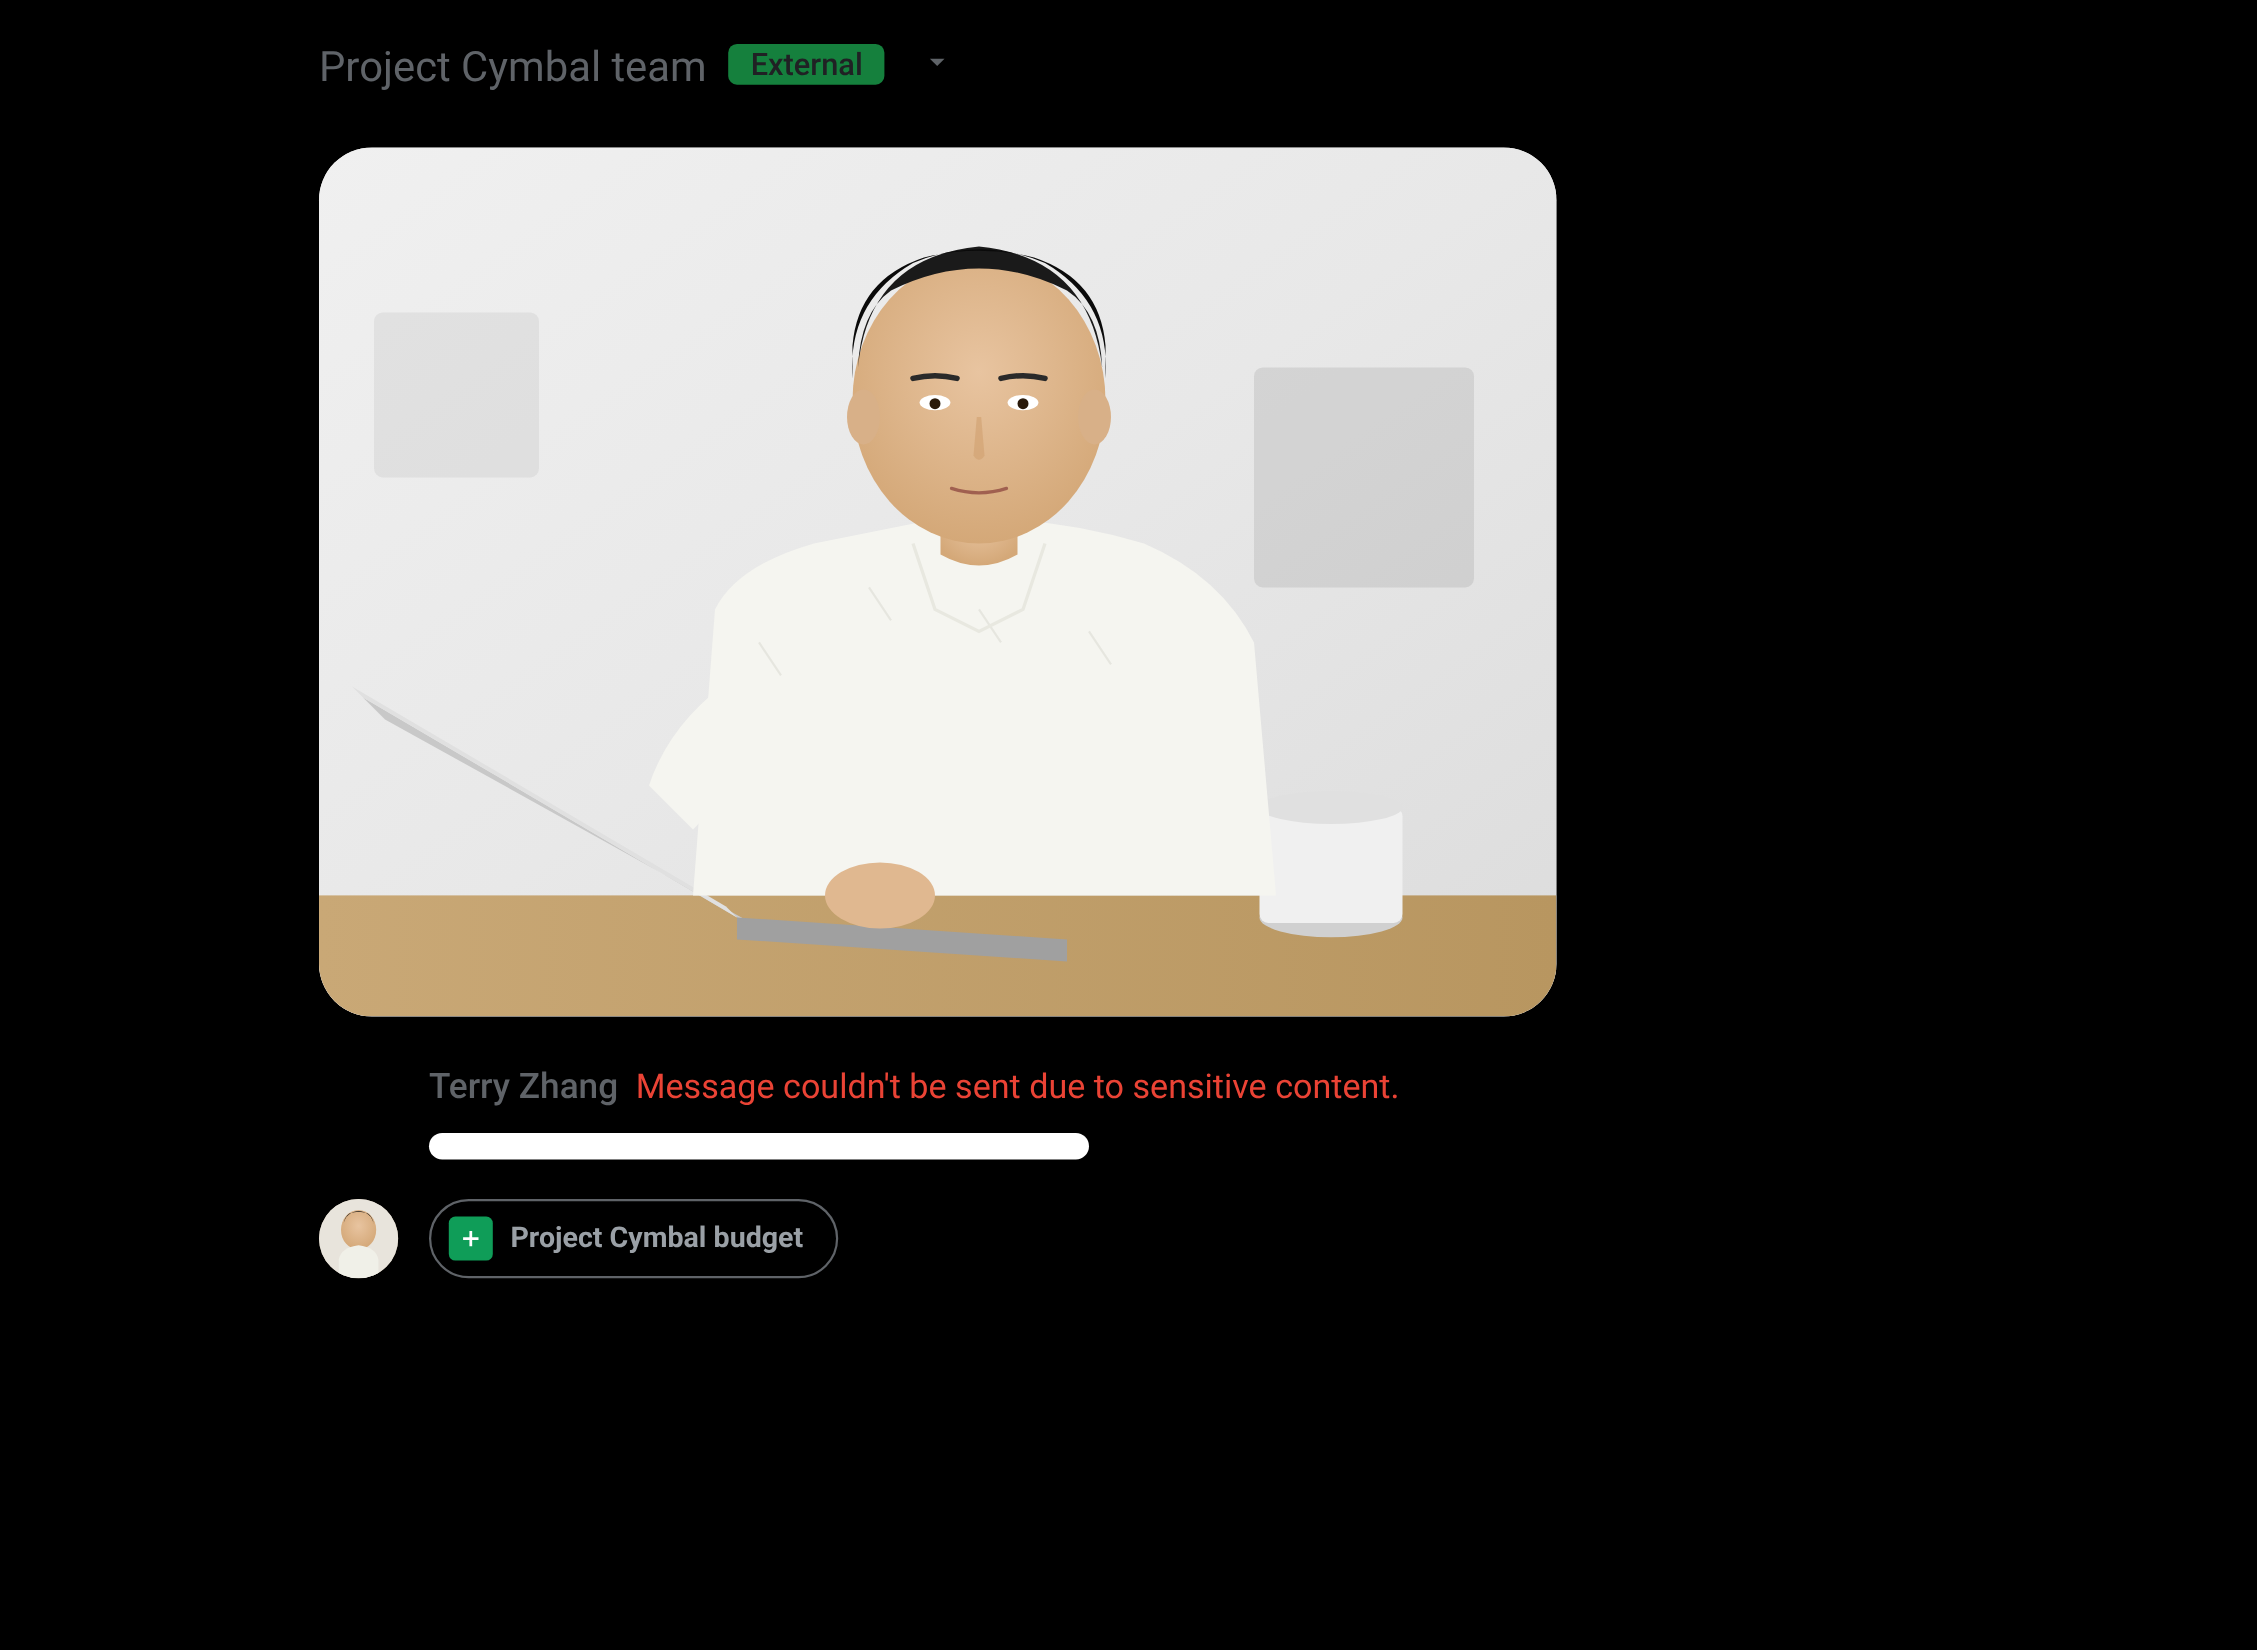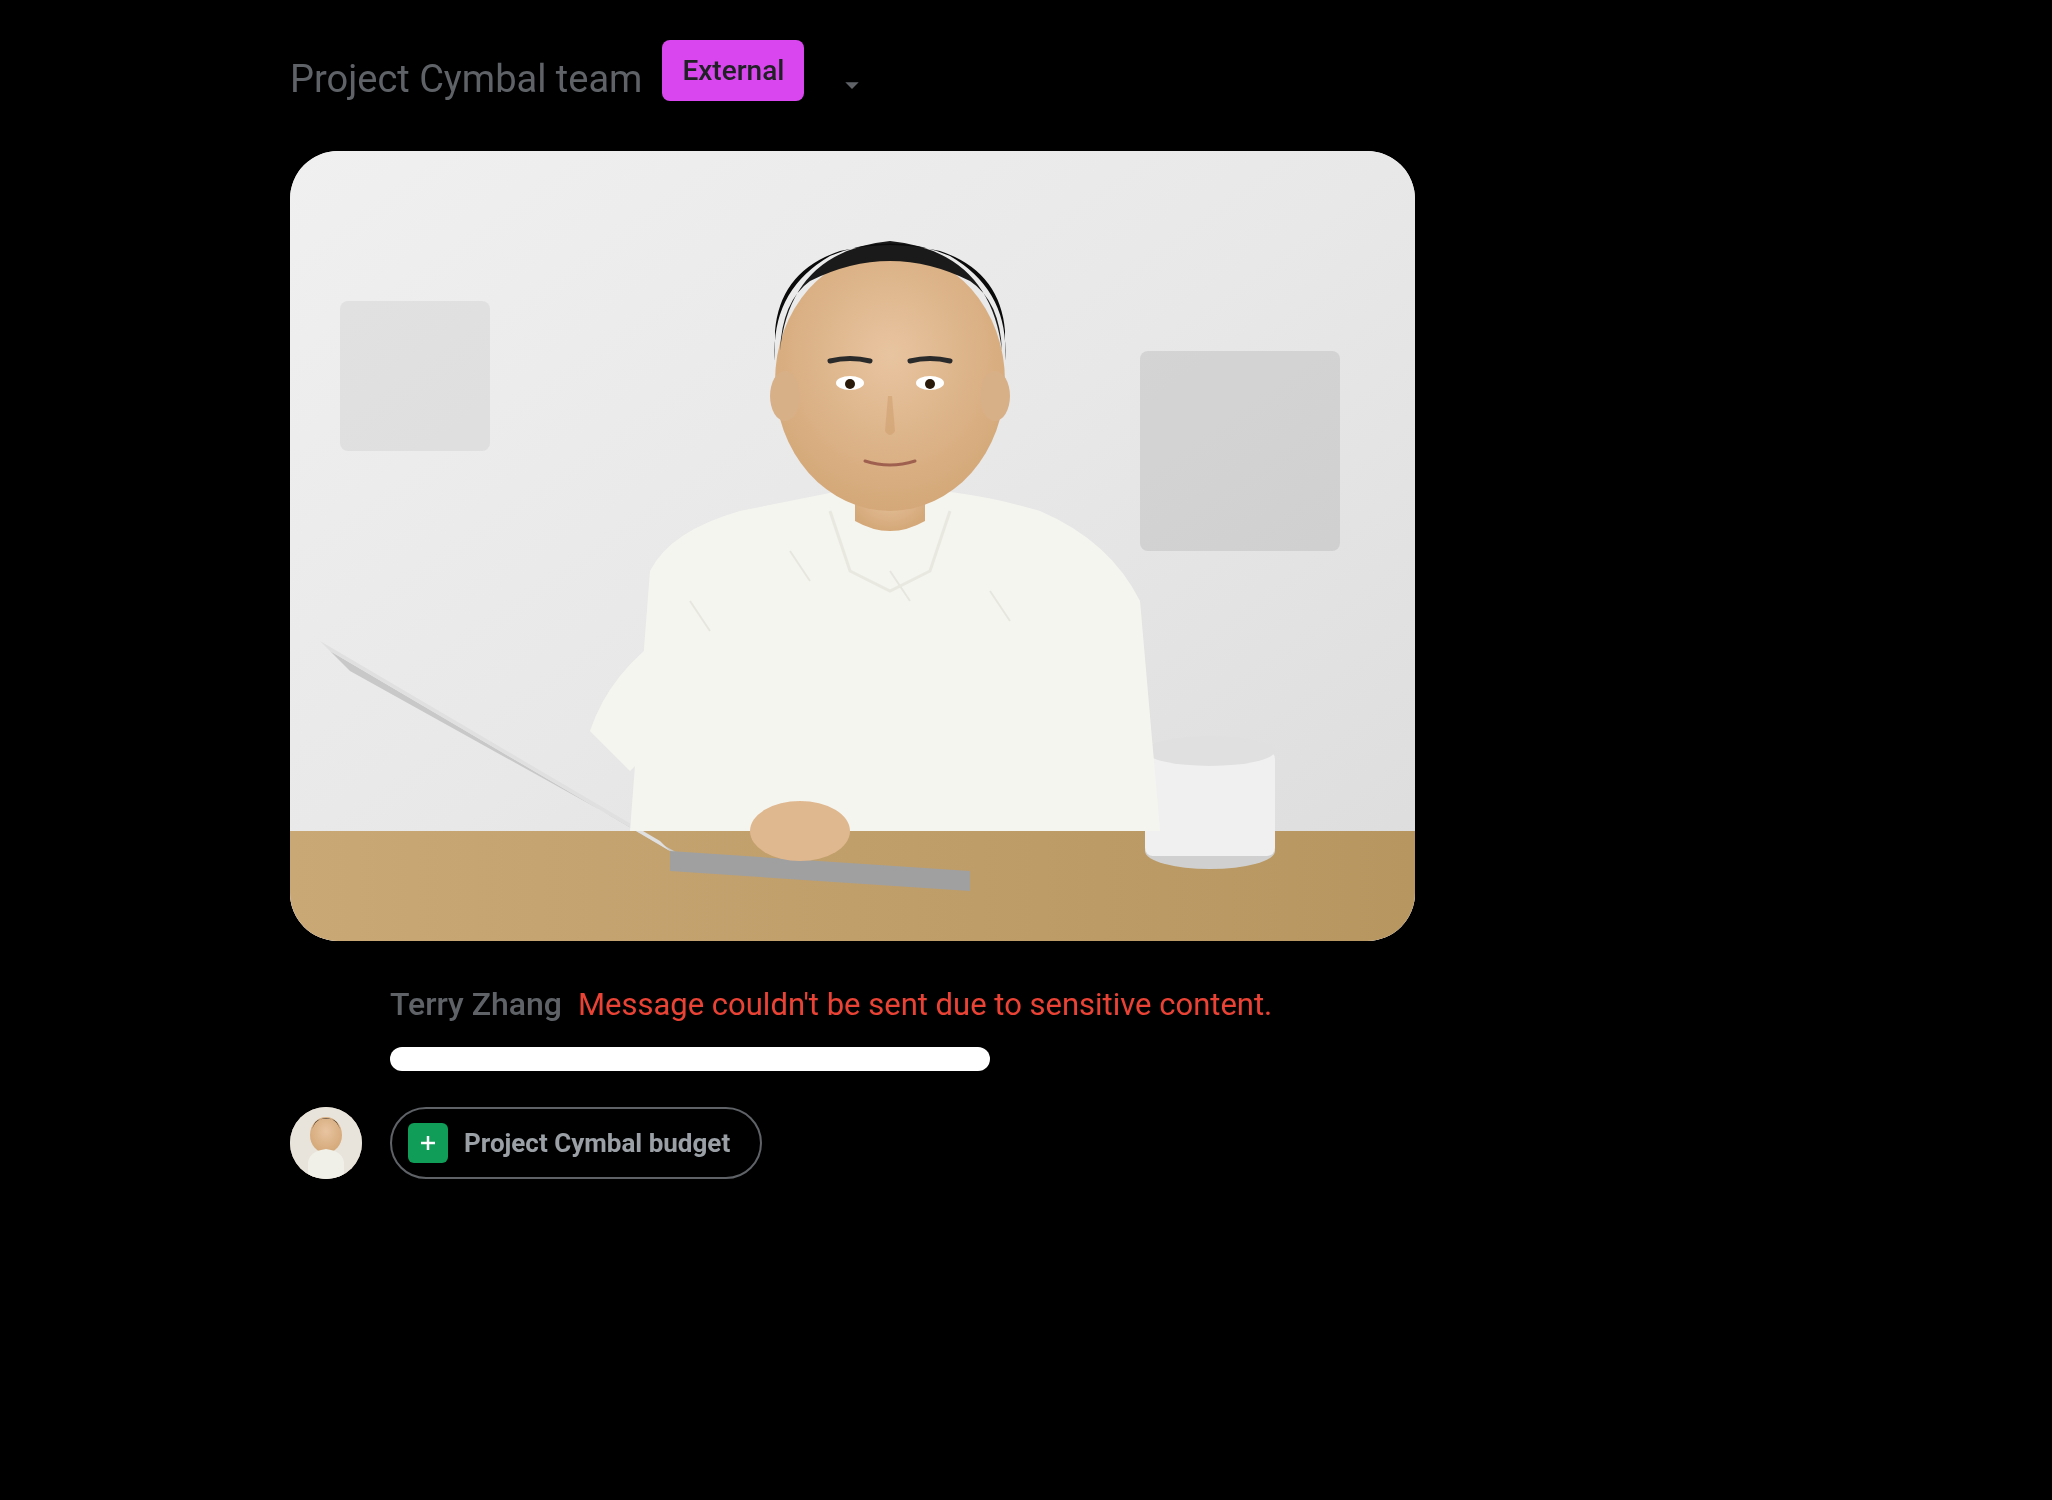--- a/index.html
+++ b/index.html
@@ -18,37 +18,37 @@
     
     .container {
       position: absolute;
       left: 290px;
       top: 40px;
       width: 1200px;
     }
     
     .header {
       display: flex;
-      align-items: flex-end;
+      align-items: flex-start;
       gap: 20px;
       margin-bottom: 50px;
     }
     
     .title {
       color: #5f6368;
       font-size: 38px;
       font-weight: 400;
     }
     
     .badge {
-      background: #d946ef;
+      background: #15803d;
       color: #202124;
       font-size: 28px;
       font-weight: 500;
-      padding: 14px 20px;
+      padding: 2px 20px;
       border-radius: 8px;
     }
     
     .dropdown-icon {
       color: #5f6368;
       display: flex;
       align-items: center;
       margin-left: 12px;
     }
     

